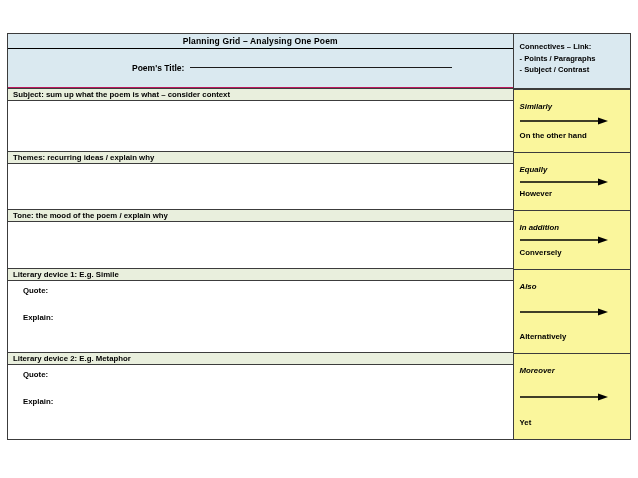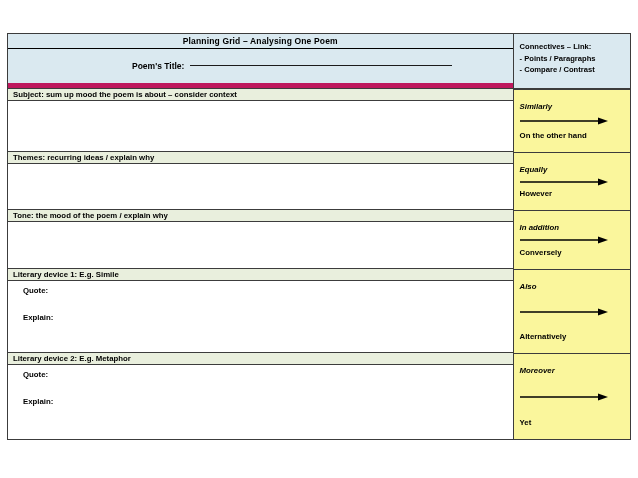--- a/index.html
+++ b/index.html
@@ -64,21 +64,21 @@
   }
   .title-row .title-text {
     font-size: 8.5px;
     font-weight: bold;
     letter-spacing: 0.15px;
   }
 
   .poemtitle-row {
     height: 39px;
     background: #dae9f0;
-    border-bottom: 5px solid #be185d;
+    border-bottom: 1px solid #be185d;
     box-sizing: border-box;
     display: flex;
     align-items: center;
     padding-left: 124px;
   }
   .poemtitle-label {
     font-size: 8.5px;
     font-weight: bold;
     white-space: nowrap;
   }
@@ -216,21 +216,21 @@
       <div class="title-row">
         <span class="title-text">Planning Grid – Analysing One Poem</span>
       </div>
 
       <div class="poemtitle-row">
         <span class="poemtitle-label">Poem's Title:</span>
         <span class="poemtitle-line"></span>
       </div>
 
       <div class="sec-label">
-        <span class="sec-text">Subject: sum up mood the poem is about – consider context</span>
+        <span class="sec-text">Subject: sum up what the poem is what – consider context</span>
       </div>
       <div class="sec-body h-subject"></div>
 
       <div class="sec-label">
         <span class="sec-text">Themes: recurring ideas / explain why</span>
       </div>
       <div class="sec-body h-themes"></div>
 
       <div class="sec-label">
         <span class="sec-text">Tone: the mood of the poem / explain why</span>
@@ -253,21 +253,21 @@
         <span class="qe explain">Explain:</span>
       </div>
 
     </div>
 
     <div class="right-col">
 
       <div class="conn-head">
         <div class="line">Connectives – Link:</div>
         <div class="line">- Points / Paragraphs</div>
-        <div class="line">- Compare / Contrast</div>
+        <div class="line">- Subject / Contrast</div>
       </div>
 
       <div class="conn-cell c1">
         <span class="conn-word top">Similarly</span>
         <span class="conn-arrow">
           <svg width="88" height="8" viewBox="0 0 88 8">
               <line x1="0" y1="4" x2="79" y2="4" stroke="#000" stroke-width="1.5"></line>
               <polygon points="78,0.4 88,4 78,7.6" fill="#000"></polygon>
             </svg>
         </span>

